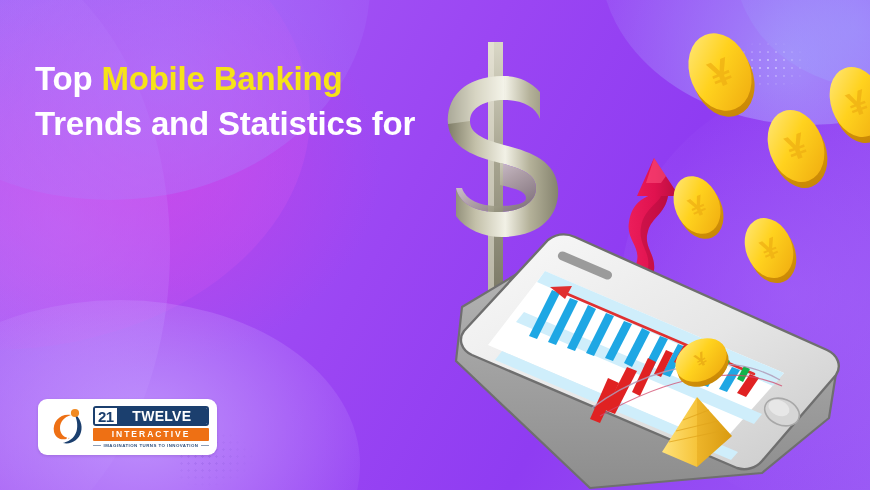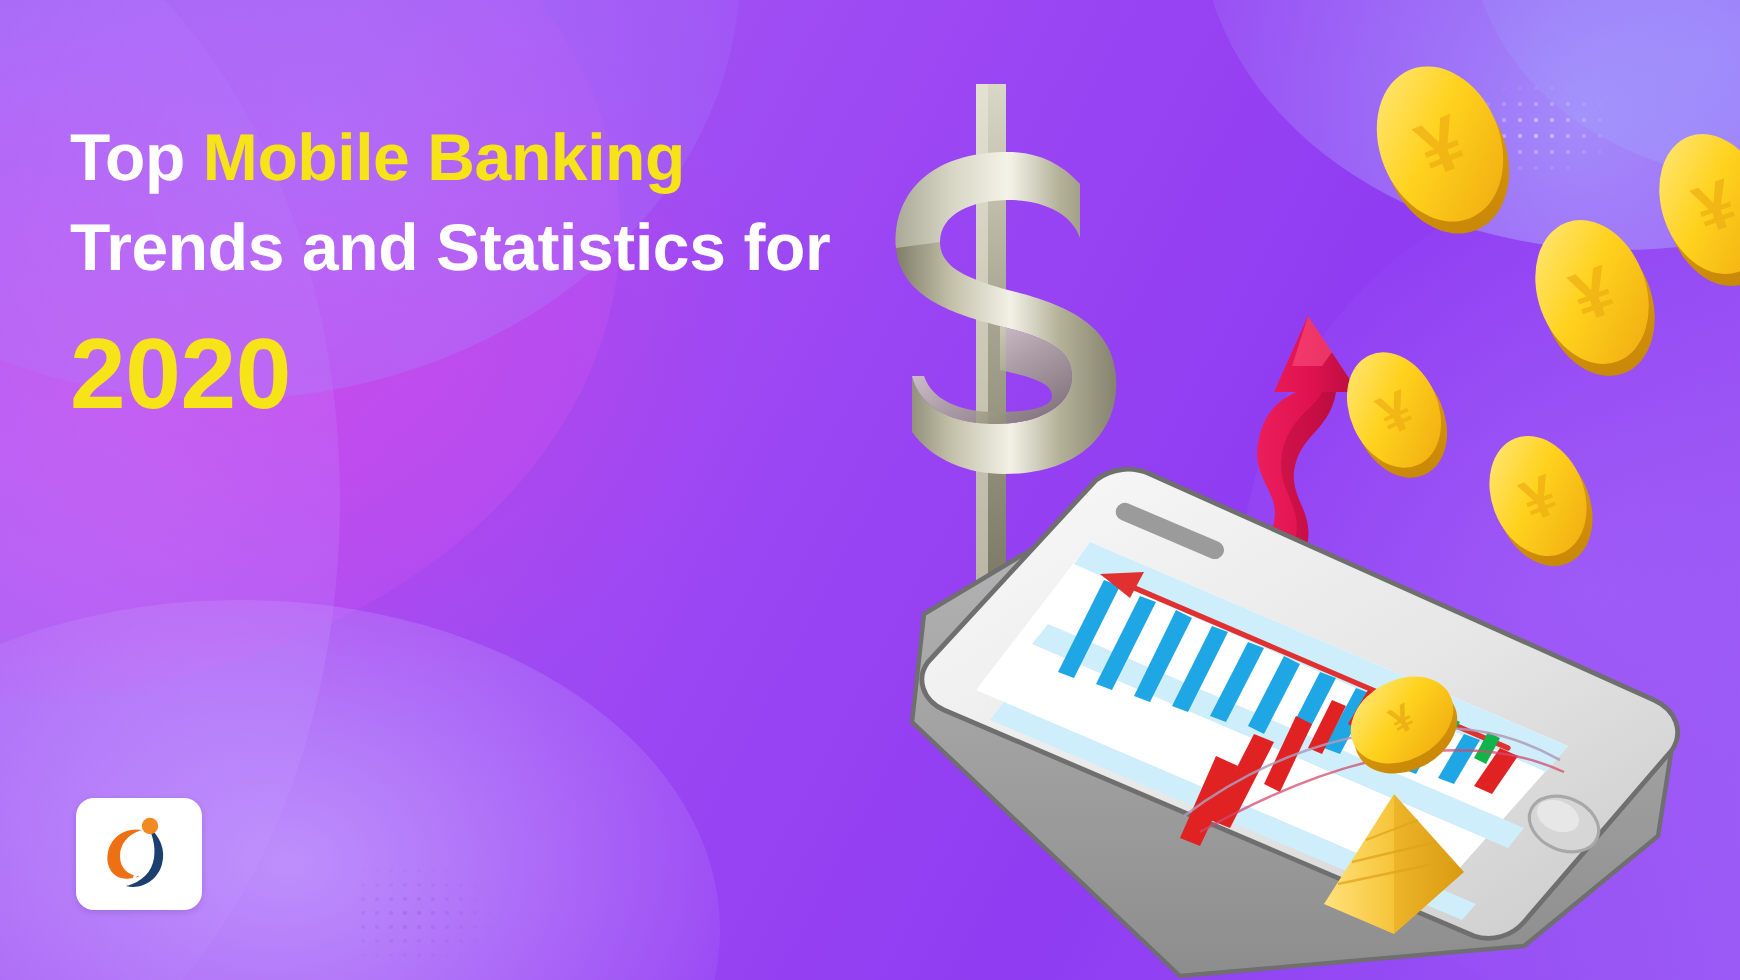--- a/index.html
+++ b/index.html
@@ -144,31 +144,42 @@
   <div class="blob blob-tr"></div>
   <div class="blob blob-tr2"></div>
   <div class="wash-bottom-left"></div>
   <div class="wash-right"></div>
   <div class="dots"></div>
   <div class="dots-tr"></div>
 
   <div class="headline">
     <span class="hl-line hl-1"><span>Top </span><span class="hl-accent">Mobile Banking</span></span>
     <span class="hl-line hl-2">Trends and Statistics for</span>
-    <span class="hl-line hl-year">2020</span>
   </div>
 
   <div class="logo">
     <span class="logo-mark">
       <svg viewBox="0 0 46 46" width="46" height="46" aria-hidden="true">
         <path d="M10 28 C8 17 17 9 27 11 C20 13 16 18 16 24 C16 30 20 34 26 34 C18 37 12 35 10 28 Z" fill="#ee7014"></path>
         <path d="M30 9 C36 14 39 21 37 28 C35 36 27 41 19 39 C27 37 32 32 33 25 C34 19 32 13 30 9 Z" fill="#1b3f6e"></path>
         <path d="M23 14 C26 18 27 24 26 30 C25 34 23 37 20 39 C24 34 25 27 23 20 Z" fill="#ffffff"></path>
         <circle cx="31" cy="9" r="4.1" fill="#f18a22"></circle>
       </svg>
+    </span>
+    <span class="logo-text">
+      <span class="logo-row1">
+        <span class="logo-21">21</span>
+        <span class="logo-twelve">TWELVE</span>
+      </span>
+      <span class="logo-row2">INTERACTIVE</span>
+      <span class="logo-row3">
+        <span class="logo-rule"></span>
+        <span class="logo-tagline">IMAGINATION TURNS TO INNOVATION</span>
+        <span class="logo-rule"></span>
+      </span>
     </span>
   </div>
 
   <div class="illustration">
     <svg width="438" height="472" viewBox="0 0 438 472" aria-hidden="true">
       <defs>
         <linearGradient id="gMetalA" x1="0" y1="0" x2="1" y2="0">
           <stop offset="0%" stop-color="#7f7d68"></stop>
           <stop offset="25%" stop-color="#c3c0a9"></stop>
           <stop offset="52%" stop-color="#f2f1e6"></stop>

